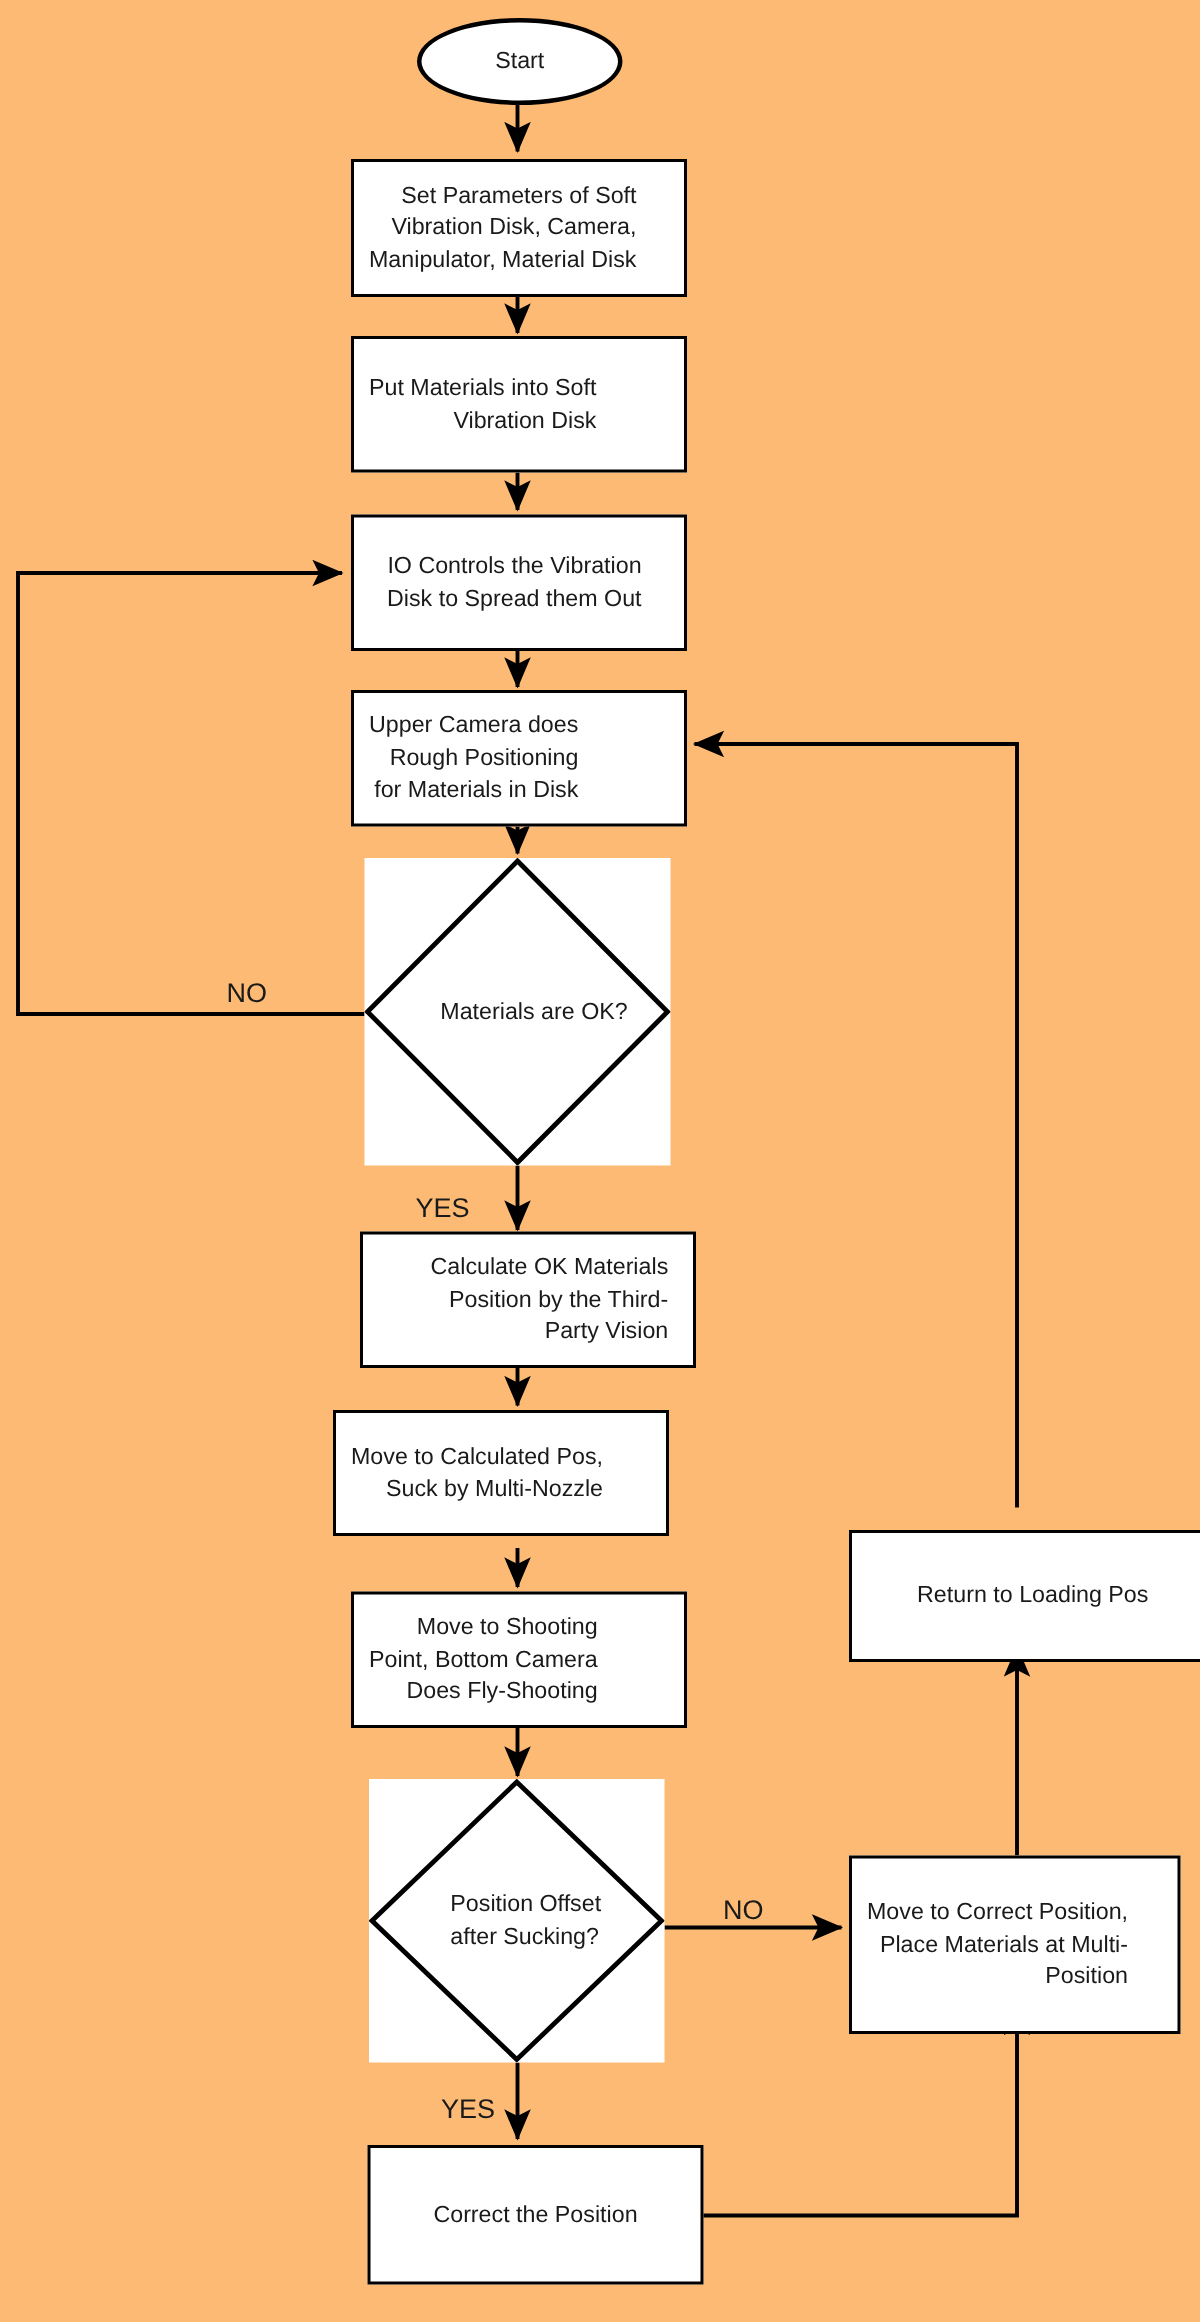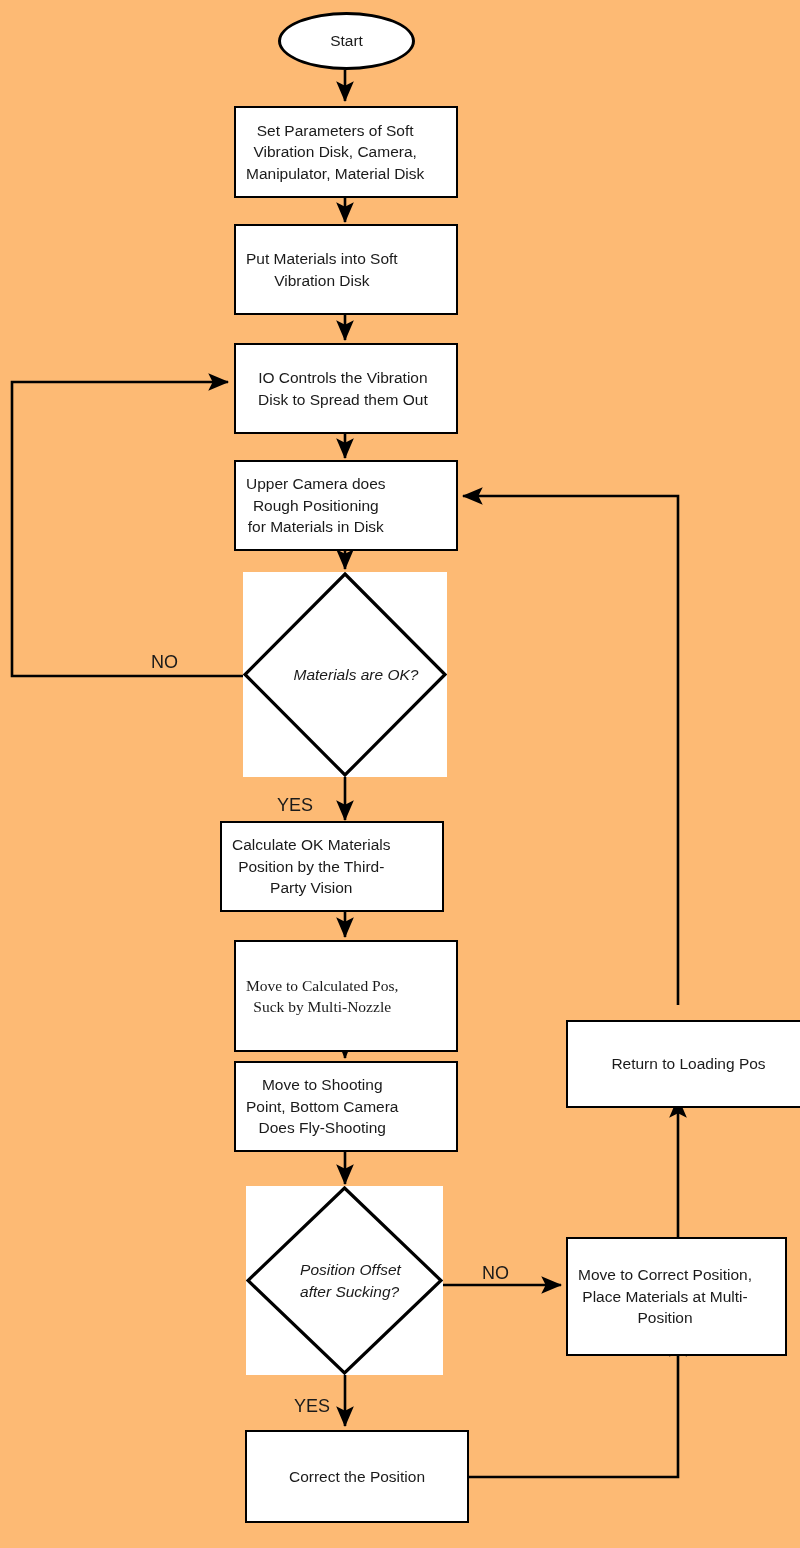--- a/index.html
+++ b/index.html
@@ -34,21 +34,21 @@
   .process {
     border: 2.5px solid #000000;
     display: flex;
     align-items: center;
     justify-content: flex-start;
   }
   .process .node-label {
     padding: 0 0 0 10px;
     font-size: 15.5px;
     line-height: 1.38;
-    text-align: center;
+    text-align: right;
     white-space: pre-line;
   }
   .process.centered {
     justify-content: center;
   }
   .process.centered .node-label {
     padding: 0;
     text-align: center;
   }
   .terminator {
@@ -59,21 +59,20 @@
     justify-content: center;
   }
   .terminator .node-label {
     font-size: 15.5px;
     text-align: center;
   }
   .decision {
     display: flex;
     align-items: center;
     justify-content: center;
-    font-style: italic;
   }
   .decision .diamond-shape {
     position: absolute;
     left: 0;
     top: 0;
     width: 100%;
     height: 100%;
   }
   .decision .node-label {
     position: relative;
@@ -160,27 +159,27 @@
 for Materials in Disk</span>
   </div>
 
   <div class="node decision" style="left:243px; top:572px; width:204px; height:205px;">
     <svg class="diamond-shape" viewBox="0 0 204 205" preserveAspectRatio="none" xmlns="http://www.w3.org/2000/svg">
       <polygon points="102,2 202,102.5 102,203 2,102.5" fill="#ffffff" stroke="#000000" stroke-width="3.2"></polygon>
     </svg>
     <span class="node-label" style="margin-left:22px;">Materials are OK?</span>
   </div>
 
-  <div class="node process" style="left:220px; top:821px; width:224px; height:91px;">
+  <div class="node process" style="left:240px; top:821px; width:224px; height:91px;padding-left:35px;">
     <span class="node-label">Calculate OK Materials
 Position by the Third-
 Party Vision</span>
   </div>
 
-  <div class="node process" style="left:234px; top:940px; width:224px; height:112px;font-family:Liberation Serif, serif;">
+  <div class="node process" style="left:222px; top:940px; width:224px; height:84px;">
     <span class="node-label">Move to Calculated Pos,
 Suck by Multi-Nozzle</span>
   </div>
 
   <div class="node process" style="left:234px; top:1061px; width:224px; height:91px;">
     <span class="node-label">Move to Shooting
 Point, Bottom Camera
 Does Fly-Shooting</span>
   </div>
 

